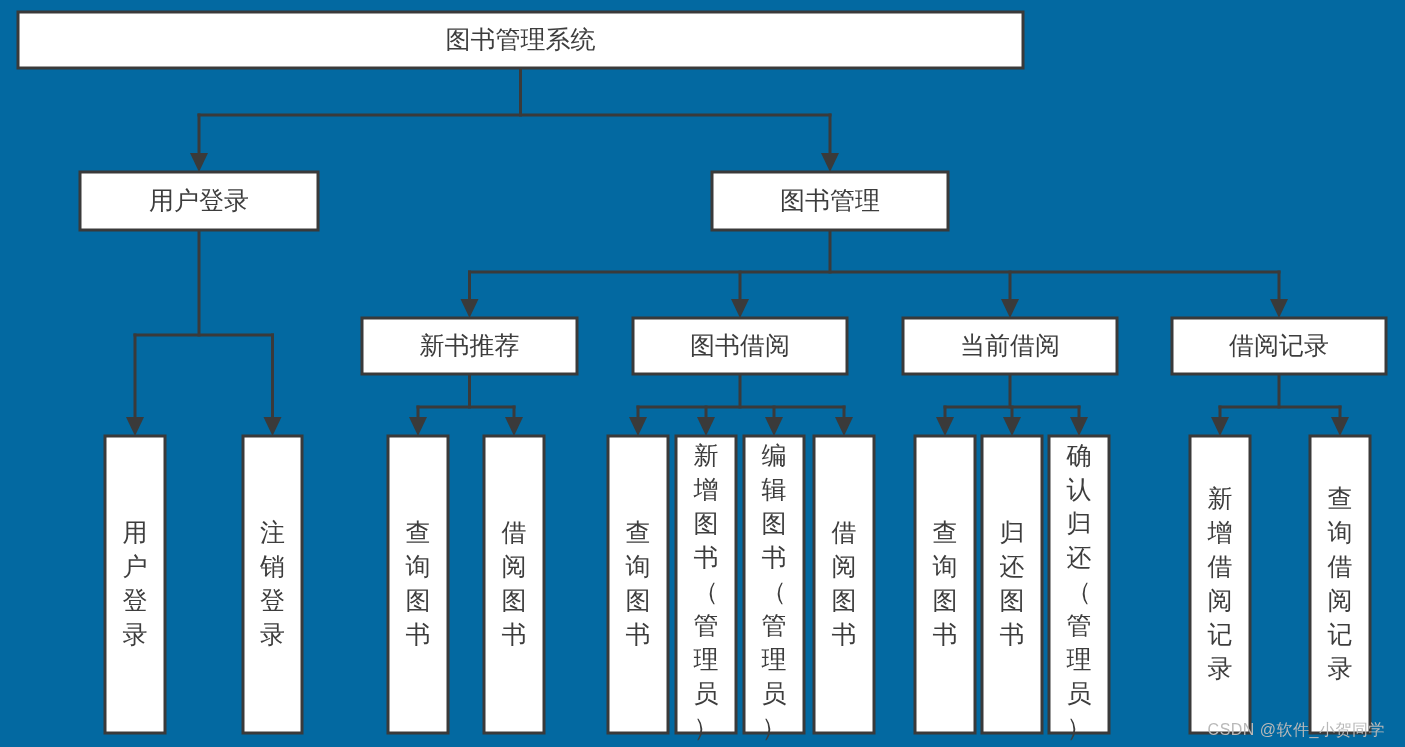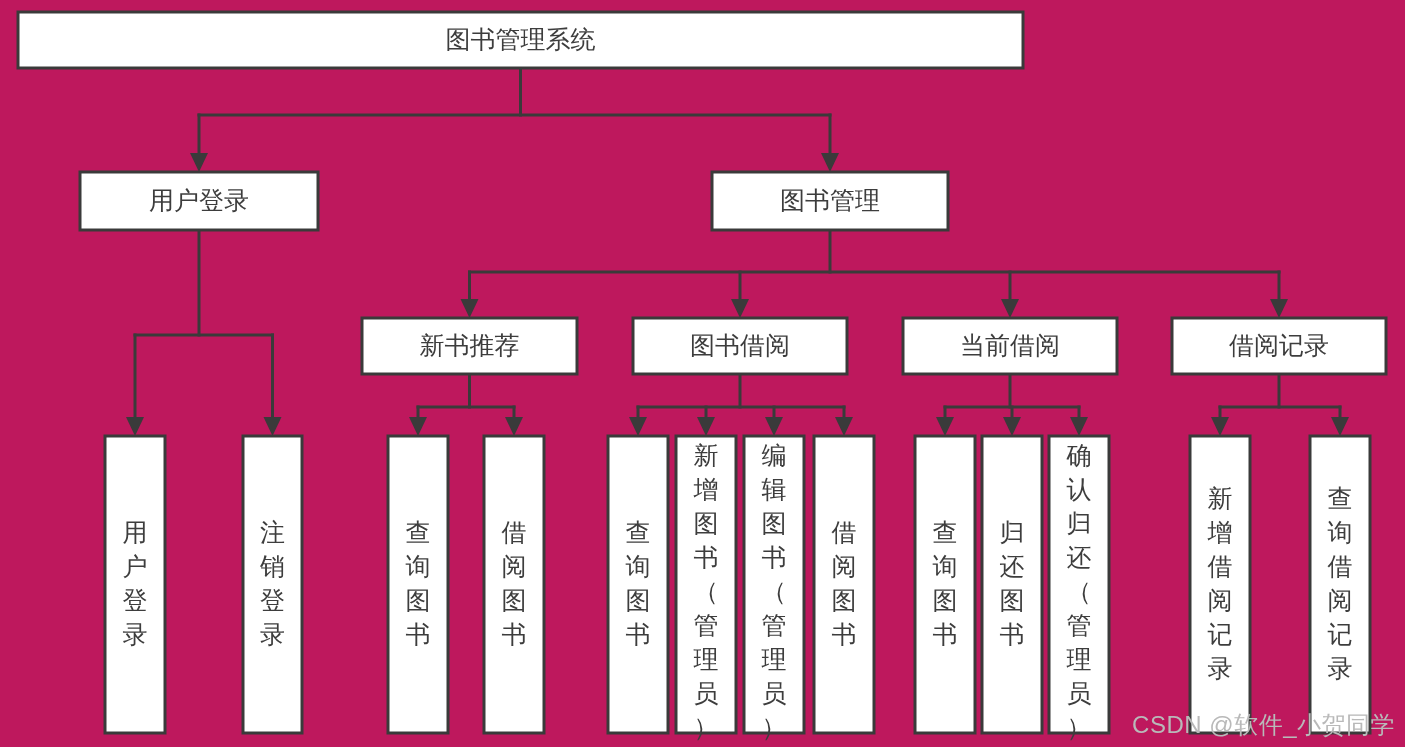--- a/index.html
+++ b/index.html
@@ -8,21 +8,21 @@
     padding: 0;
     background: #ffffff;
   }
   body {
     font-family: "Liberation Sans", "DejaVu Sans", sans-serif;
   }
   #diagram-root {
     position: relative;
     width: 1405px;
     height: 747px;
-    background: #be185d;
+    background: #0369a1;
     overflow: hidden;
   }
   svg.diagram-canvas {
     position: absolute;
     left: 0;
     top: 0;
     width: 1405px;
     height: 747px;
     display: block;
   }
@@ -49,24 +49,24 @@
     dominant-baseline: middle;
   }
   .node-label-vertical {
     fill: #3d3d3d;
     font-family: "Liberation Sans", "DejaVu Sans", sans-serif;
     font-size: 25px;
     text-anchor: middle;
   }
   .watermark-text {
     position: absolute;
-    right: 10px;
+    right: 20px;
     bottom: 6px;
     font-family: "Liberation Sans", "DejaVu Sans", sans-serif;
-    font-size: 24px;
+    font-size: 16px;
     color: #b9b9b9;
     letter-spacing: 0.5px;
     white-space: nowrap;
     user-select: none;
   }
 </style>
 </head>
 <body>
 
 <div id="diagram-root">

